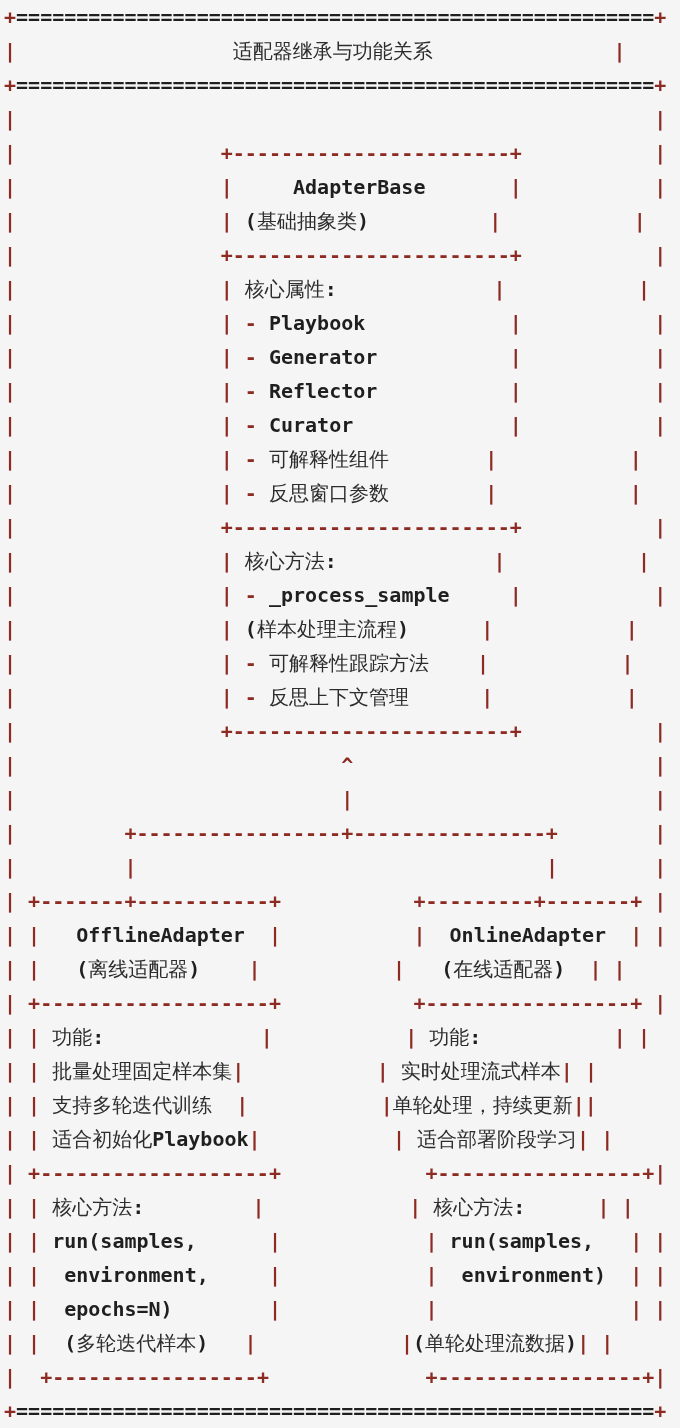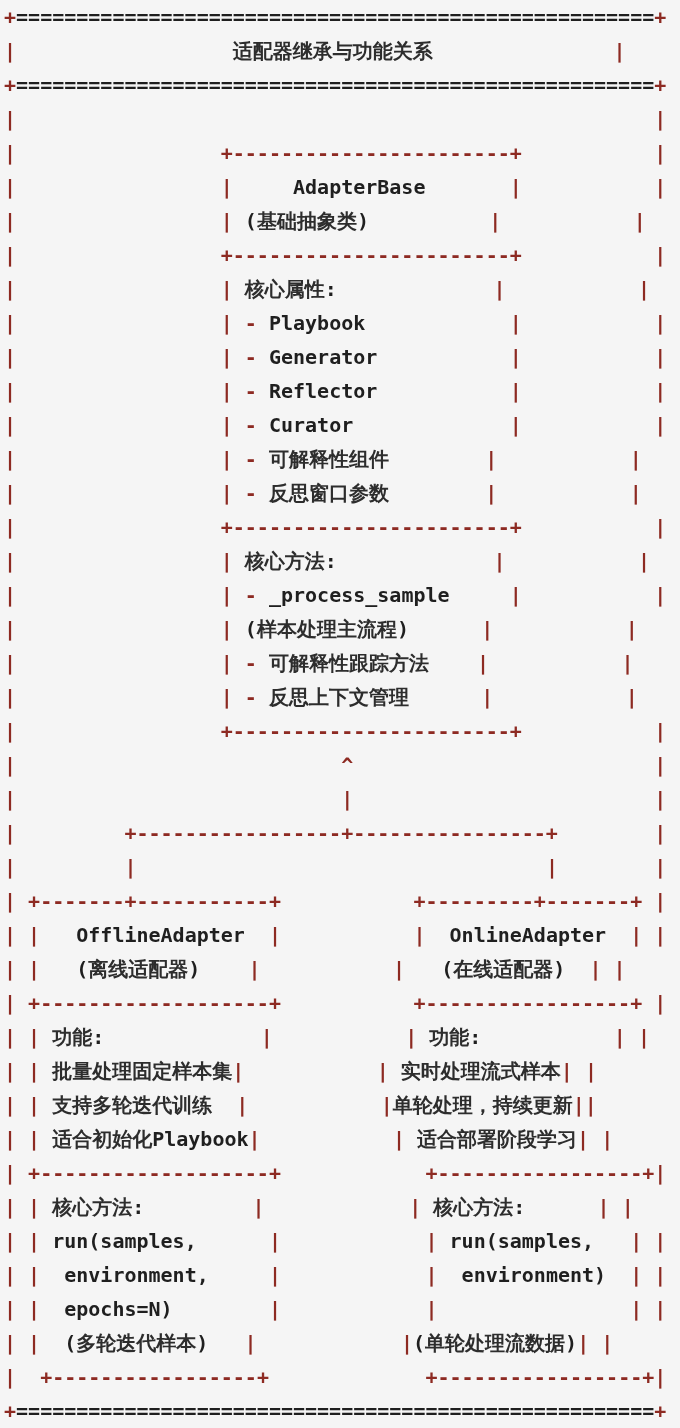--- a/index.html
+++ b/index.html
@@ -15,18 +15,18 @@
     padding: 0 0 0 4px;
     font-family: "DejaVu Sans Mono", monospace;
     font-size: 20px;
     line-height: 34px;
     font-weight: 700;
     white-space: pre;
   }
   #diagram div { height: 34px; }
   .r { color: #8d2a22; }                    
   .t { color: #1f1f1f; }                    
-  .c { color: #2d2d2d; font-weight: 700; }  
+  .c { color: #2d2d2d; font-weight: 400; }  
 </style>
 </head>
 <body>
 
 <pre id="diagram"><div><span class="r">+</span><span class="t">=====================================================</span><span class="r">+</span></div><div><span class="r">|</span><span class="t">                  </span><span class="c">适配器继承与功能关系</span><span class="t">               </span><span class="r">|</span></div><div><span class="r">+</span><span class="t">=====================================================</span><span class="r">+</span></div><div><span class="r">|</span><span class="t">                                                     </span><span class="r">|</span></div><div><span class="r">|</span><span class="t">                 </span><span class="r">+-----------------------+</span><span class="t">           </span><span class="r">|</span></div><div><span class="r">|</span><span class="t">                 </span><span class="r">|</span><span class="t">     AdapterBase       </span><span class="r">|</span><span class="t">           </span><span class="r">|</span></div><div><span class="r">|</span><span class="t">                 </span><span class="r">|</span><span class="t"> (</span><span class="c">基础抽象类</span><span class="t">)          </span><span class="r">|</span><span class="t">           </span><span class="r">|</span></div><div><span class="r">|</span><span class="t">                 </span><span class="r">+-----------------------+</span><span class="t">           </span><span class="r">|</span></div><div><span class="r">|</span><span class="t">                 </span><span class="r">|</span><span class="t"> </span><span class="c">核心属性</span><span class="t">:             </span><span class="r">|</span><span class="t">           </span><span class="r">|</span></div><div><span class="r">|</span><span class="t">                 </span><span class="r">|</span><span class="t"> </span><span class="r">-</span><span class="t"> Playbook            </span><span class="r">|</span><span class="t">           </span><span class="r">|</span></div><div><span class="r">|</span><span class="t">                 </span><span class="r">|</span><span class="t"> </span><span class="r">-</span><span class="t"> Generator           </span><span class="r">|</span><span class="t">           </span><span class="r">|</span></div><div><span class="r">|</span><span class="t">                 </span><span class="r">|</span><span class="t"> </span><span class="r">-</span><span class="t"> Reflector           </span><span class="r">|</span><span class="t">           </span><span class="r">|</span></div><div><span class="r">|</span><span class="t">                 </span><span class="r">|</span><span class="t"> </span><span class="r">-</span><span class="t"> Curator             </span><span class="r">|</span><span class="t">           </span><span class="r">|</span></div><div><span class="r">|</span><span class="t">                 </span><span class="r">|</span><span class="t"> </span><span class="r">-</span><span class="t"> </span><span class="c">可解释性组件</span><span class="t">        </span><span class="r">|</span><span class="t">           </span><span class="r">|</span></div><div><span class="r">|</span><span class="t">                 </span><span class="r">|</span><span class="t"> </span><span class="r">-</span><span class="t"> </span><span class="c">反思窗口参数</span><span class="t">        </span><span class="r">|</span><span class="t">           </span><span class="r">|</span></div><div><span class="r">|</span><span class="t">                 </span><span class="r">+-----------------------+</span><span class="t">           </span><span class="r">|</span></div><div><span class="r">|</span><span class="t">                 </span><span class="r">|</span><span class="t"> </span><span class="c">核心方法</span><span class="t">:             </span><span class="r">|</span><span class="t">           </span><span class="r">|</span></div><div><span class="r">|</span><span class="t">                 </span><span class="r">|</span><span class="t"> </span><span class="r">-</span><span class="t"> _process_sample     </span><span class="r">|</span><span class="t">           </span><span class="r">|</span></div><div><span class="r">|</span><span class="t">                 </span><span class="r">|</span><span class="t"> (</span><span class="c">样本处理主流程</span><span class="t">)      </span><span class="r">|</span><span class="t">           </span><span class="r">|</span></div><div><span class="r">|</span><span class="t">                 </span><span class="r">|</span><span class="t"> </span><span class="r">-</span><span class="t"> </span><span class="c">可解释性跟踪方法</span><span class="t">    </span><span class="r">|</span><span class="t">           </span><span class="r">|</span></div><div><span class="r">|</span><span class="t">                 </span><span class="r">|</span><span class="t"> </span><span class="r">-</span><span class="t"> </span><span class="c">反思上下文管理</span><span class="t">      </span><span class="r">|</span><span class="t">           </span><span class="r">|</span></div><div><span class="r">|</span><span class="t">                 </span><span class="r">+-----------------------+</span><span class="t">           </span><span class="r">|</span></div><div><span class="r">|</span><span class="t">                           </span><span class="r">^</span><span class="t">                         </span><span class="r">|</span></div><div><span class="r">|</span><span class="t">                           </span><span class="r">|</span><span class="t">                         </span><span class="r">|</span></div><div><span class="r">|</span><span class="t">         </span><span class="r">+-----------------+----------------+</span><span class="t">        </span><span class="r">|</span></div><div><span class="r">|</span><span class="t">         </span><span class="r">|</span><span class="t">                                  </span><span class="r">|</span><span class="t">        </span><span class="r">|</span></div><div><span class="r">|</span><span class="t"> </span><span class="r">+-------+-----------+</span><span class="t">           </span><span class="r">+---------+-------+</span><span class="t"> </span><span class="r">|</span></div><div><span class="r">|</span><span class="t"> </span><span class="r">|</span><span class="t">   OfflineAdapter  </span><span class="r">|</span><span class="t">           </span><span class="r">|</span><span class="t">  OnlineAdapter  </span><span class="r">|</span><span class="t"> </span><span class="r">|</span></div><div><span class="r">|</span><span class="t"> </span><span class="r">|</span><span class="t">   (</span><span class="c">离线适配器</span><span class="t">)    </span><span class="r">|</span><span class="t">           </span><span class="r">|</span><span class="t">   (</span><span class="c">在线适配器</span><span class="t">)  </span><span class="r">|</span><span class="t"> </span><span class="r">|</span></div><div><span class="r">|</span><span class="t"> </span><span class="r">+-------------------+</span><span class="t">           </span><span class="r">+-----------------+</span><span class="t"> </span><span class="r">|</span></div><div><span class="r">|</span><span class="t"> </span><span class="r">|</span><span class="t"> </span><span class="c">功能</span><span class="t">:             </span><span class="r">|</span><span class="t">           </span><span class="r">|</span><span class="t"> </span><span class="c">功能</span><span class="t">:           </span><span class="r">|</span><span class="t"> </span><span class="r">|</span></div><div><span class="r">|</span><span class="t"> </span><span class="r">|</span><span class="t"> </span><span class="c">批量处理固定样本集</span><span class="r">|</span><span class="t">           </span><span class="r">|</span><span class="t"> </span><span class="c">实时处理流式样本</span><span class="r">|</span><span class="t"> </span><span class="r">|</span></div><div><span class="r">|</span><span class="t"> </span><span class="r">|</span><span class="t"> </span><span class="c">支持多轮迭代训练</span><span class="t">  </span><span class="r">|</span><span class="t">           </span><span class="r">|</span><span class="c">单轮处理，持续更新</span><span class="r">||</span></div><div><span class="r">|</span><span class="t"> </span><span class="r">|</span><span class="t"> </span><span class="c">适合初始化</span><span class="t">Playbook</span><span class="r">|</span><span class="t">           </span><span class="r">|</span><span class="t"> </span><span class="c">适合部署阶段学习</span><span class="r">|</span><span class="t"> </span><span class="r">|</span></div><div><span class="r">|</span><span class="t"> </span><span class="r">+-------------------+</span><span class="t">            </span><span class="r">+-----------------+|</span></div><div><span class="r">|</span><span class="t"> </span><span class="r">|</span><span class="t"> </span><span class="c">核心方法</span><span class="t">:         </span><span class="r">|</span><span class="t">            </span><span class="r">|</span><span class="t"> </span><span class="c">核心方法</span><span class="t">:      </span><span class="r">|</span><span class="t"> </span><span class="r">|</span></div><div><span class="r">|</span><span class="t"> </span><span class="r">|</span><span class="t"> run(samples,      </span><span class="r">|</span><span class="t">            </span><span class="r">|</span><span class="t"> run(samples,   </span><span class="r">|</span><span class="t"> </span><span class="r">|</span></div><div><span class="r">|</span><span class="t"> </span><span class="r">|</span><span class="t">  environment,     </span><span class="r">|</span><span class="t">            </span><span class="r">|</span><span class="t">  environment)  </span><span class="r">|</span><span class="t"> </span><span class="r">|</span></div><div><span class="r">|</span><span class="t"> </span><span class="r">|</span><span class="t">  epochs=N)        </span><span class="r">|</span><span class="t">            </span><span class="r">|</span><span class="t">                </span><span class="r">|</span><span class="t"> </span><span class="r">|</span></div><div><span class="r">|</span><span class="t"> </span><span class="r">|</span><span class="t">  (</span><span class="c">多轮迭代样本</span><span class="t">)   </span><span class="r">|</span><span class="t">            </span><span class="r">|</span><span class="t">(</span><span class="c">单轮处理流数据</span><span class="t">)</span><span class="r">|</span><span class="t"> </span><span class="r">|</span></div><div><span class="r">|</span><span class="t">  </span><span class="r">+-----------------+</span><span class="t">             </span><span class="r">+-----------------+|</span></div><div><span class="r">+</span><span class="t">=====================================================</span><span class="r">+</span></div></pre>
 
 </body></html>

